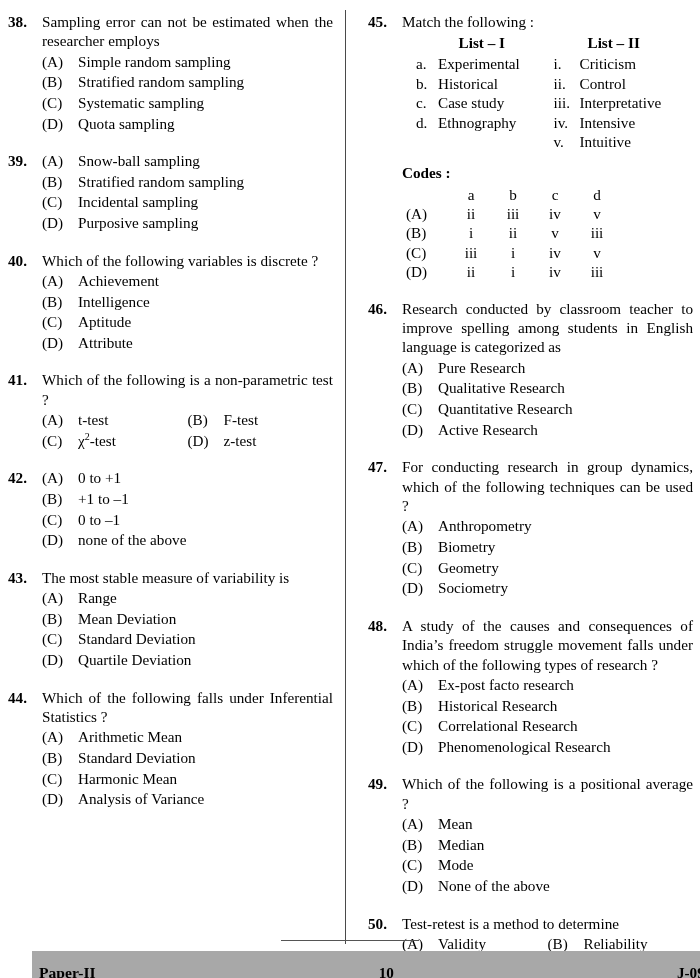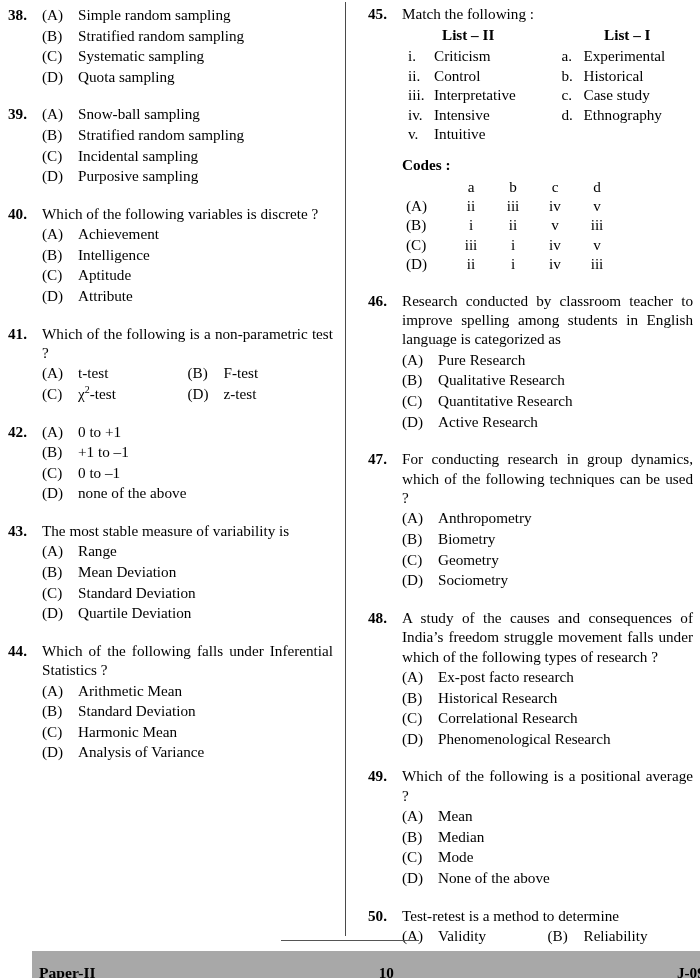--- a/index.html
+++ b/index.html
@@ -19,21 +19,21 @@
   .page {
     position: relative;
     width: 700px;
     height: 978px;
     box-sizing: border-box;
   }
 
   .columns {
     position: absolute;
     left: 0;
-    top: 0;
+    top: 8px;
     width: 700px;
     height: 940px;
   }
 
   .col {
     position: absolute;
     top: 4px;
     width: 325px;
   }
   .col-left  { left: 8px; }
@@ -216,20 +216,21 @@
 
 <div class="page">
 
   <div class="columns">
 
     <div class="col-divider"></div>
 
     <div class="col col-left" id="left-col">
         <div class="q">
           <div class="q-num">38.</div>
+          <p class="q-text">Sampling error can not be estimated when the researcher employs</p>
           <div class="opts">
             <div class="opt"><span class="opt-lbl">(A)</span><span class="opt-txt">Simple random sampling</span></div>
             <div class="opt"><span class="opt-lbl">(B)</span><span class="opt-txt">Stratified random sampling</span></div>
             <div class="opt"><span class="opt-lbl">(C)</span><span class="opt-txt">Systematic sampling</span></div>
             <div class="opt"><span class="opt-lbl">(D)</span><span class="opt-txt">Quota sampling</span></div>
           </div>
         </div>
         <div class="q">
           <div class="q-num">39.</div>
           <div class="opts">
@@ -293,34 +294,34 @@
           </div>
         </div>
       </div>
 
     <div class="col col-right" id="right-col">
         <div class="q">
           <div class="q-num">45.</div>
           <p class="q-text nojust">Match the following :</p>
           <div class="match-wrap">
             <div class="lists">
+              <div class="list-col l1">
+                <div class="list-head">List – I</div>
+                <div class="list-item"><span class="mk">a.</span><span>Experimental</span></div>
+                <div class="list-item"><span class="mk">b.</span><span>Historical</span></div>
+                <div class="list-item"><span class="mk">c.</span><span>Case study</span></div>
+                <div class="list-item"><span class="mk">d.</span><span>Ethnography</span></div>
+              </div>
               <div class="list-col l2">
                 <div class="list-head h2">List – II</div>
                 <div class="list-item"><span class="mk">i.</span><span>Criticism</span></div>
                 <div class="list-item"><span class="mk">ii.</span><span>Control</span></div>
                 <div class="list-item"><span class="mk">iii.</span><span>Interpretative</span></div>
                 <div class="list-item"><span class="mk">iv.</span><span>Intensive</span></div>
                 <div class="list-item"><span class="mk">v.</span><span>Intuitive</span></div>
-              </div>
-              <div class="list-col l1">
-                <div class="list-head">List – I</div>
-                <div class="list-item"><span class="mk">a.</span><span>Experimental</span></div>
-                <div class="list-item"><span class="mk">b.</span><span>Historical</span></div>
-                <div class="list-item"><span class="mk">c.</span><span>Case study</span></div>
-                <div class="list-item"><span class="mk">d.</span><span>Ethnography</span></div>
               </div>
             </div>
             <div class="codes-label">Codes :</div>
             <table class="codes-table">
               <thead>
                 <tr>
                   <th class="hblank"></th>
                   <th class="hcell">a</th>
                   <th class="hcell">b</th>
                   <th class="hcell">c</th>

